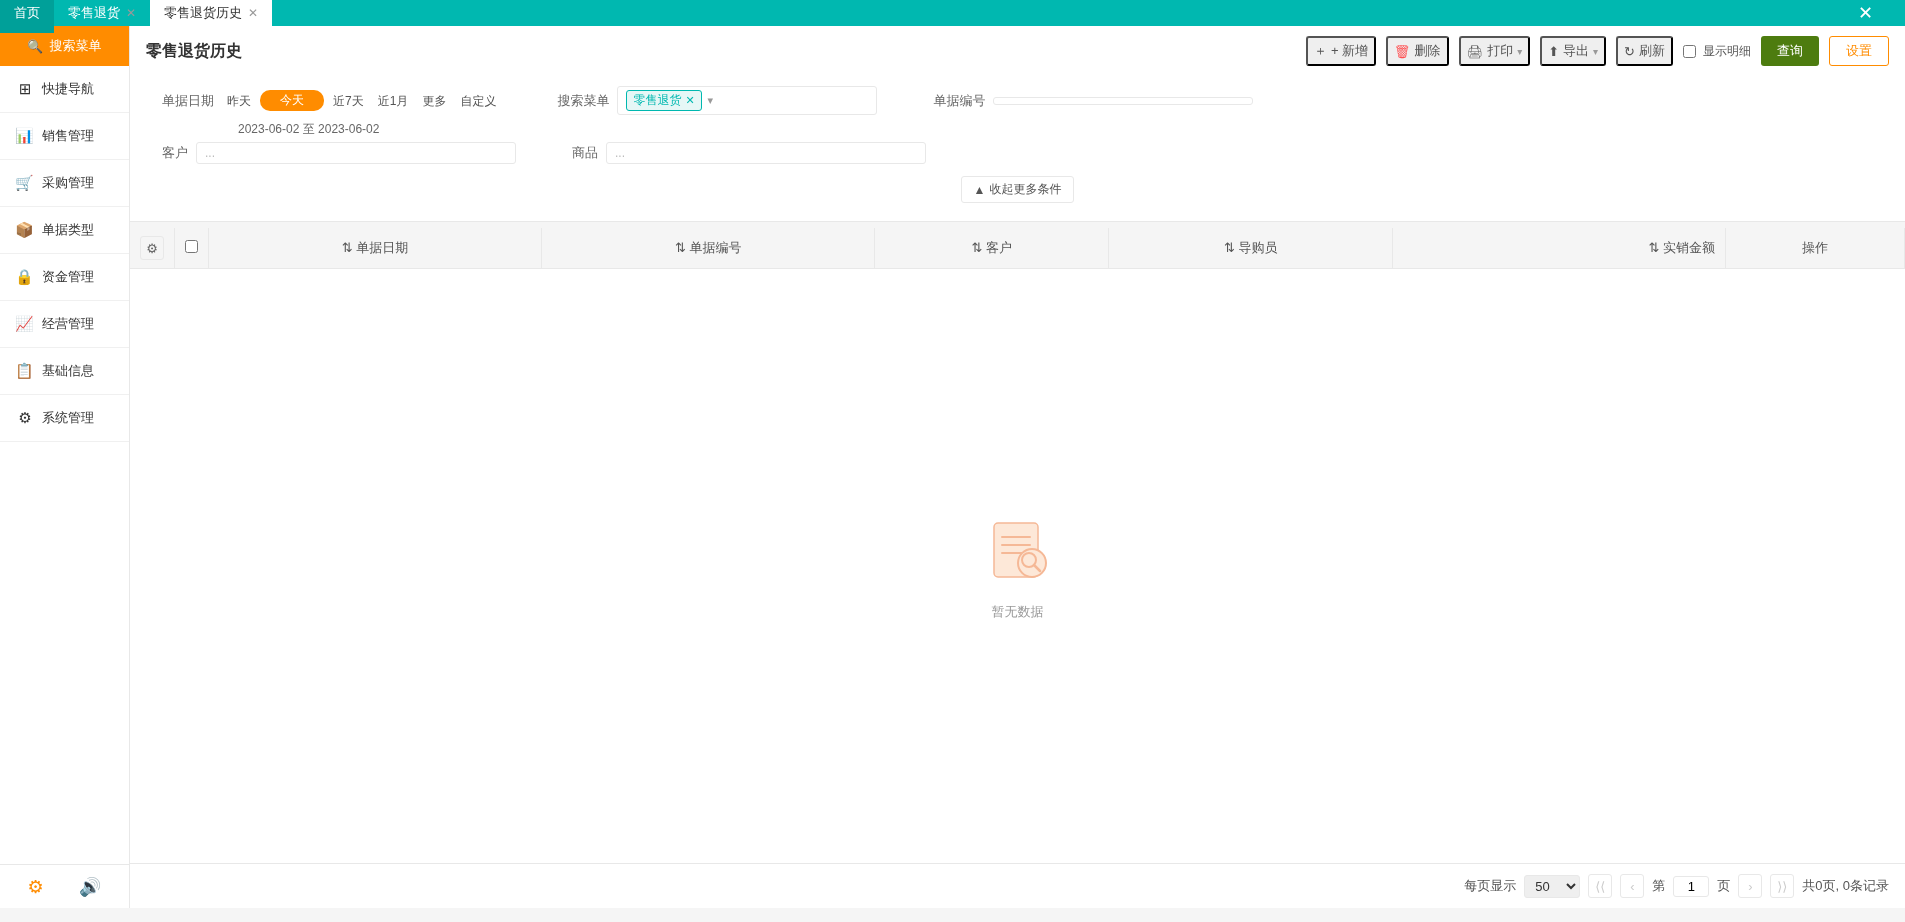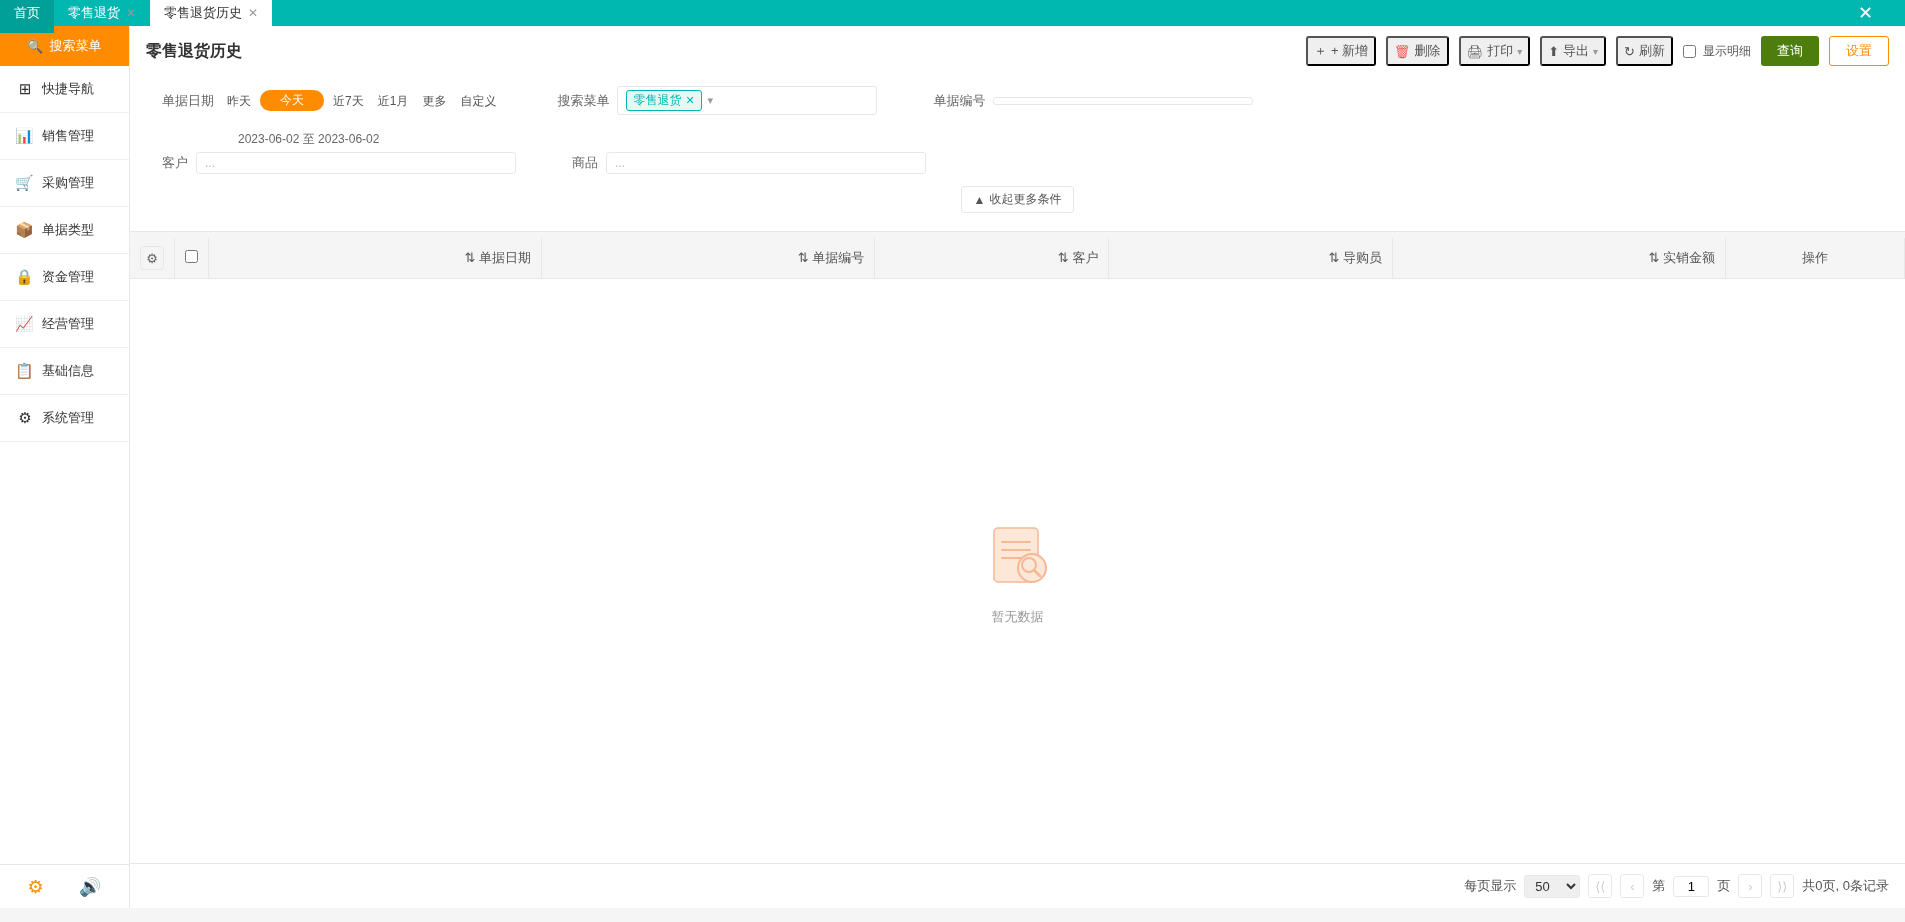--- a/index.html
+++ b/index.html
@@ -214,21 +214,21 @@
     }
     .date-opt.active {
       background: #ff8c00;
       color: #fff;
       border-radius: 10px;
       padding: 2px 20px;
     }
     .date-range {
       font-size: 12px;
       color: #666;
-      margin-top: 12px;
+      margin-top: 2px;
     }
     .filter-tag-input {
       display: flex;
       align-items: center;
       border: 1px solid #e8e8e8;
       border-radius: 3px;
       padding: 3px 8px;
       min-width: 200px;
       background: #fff;
       font-size: 12px;
@@ -299,21 +299,21 @@
       width: 100%;
       border-collapse: collapse;
       font-size: 13px;
     }
     thead tr {
       background: #f5f5f5;
       border-bottom: 1px solid #e8e8e8;
     }
     th {
       padding: 8px 10px;
-      text-align: right;
+      text-align: center;
       color: #555;
       font-weight: normal;
       white-space: nowrap;
       border-right: 1px solid #e8e8e8;
     }
     .th-checkbox { width: 30px; text-align: center; }
     .th-actions { text-align: center; }
 
     
     .empty-state {

